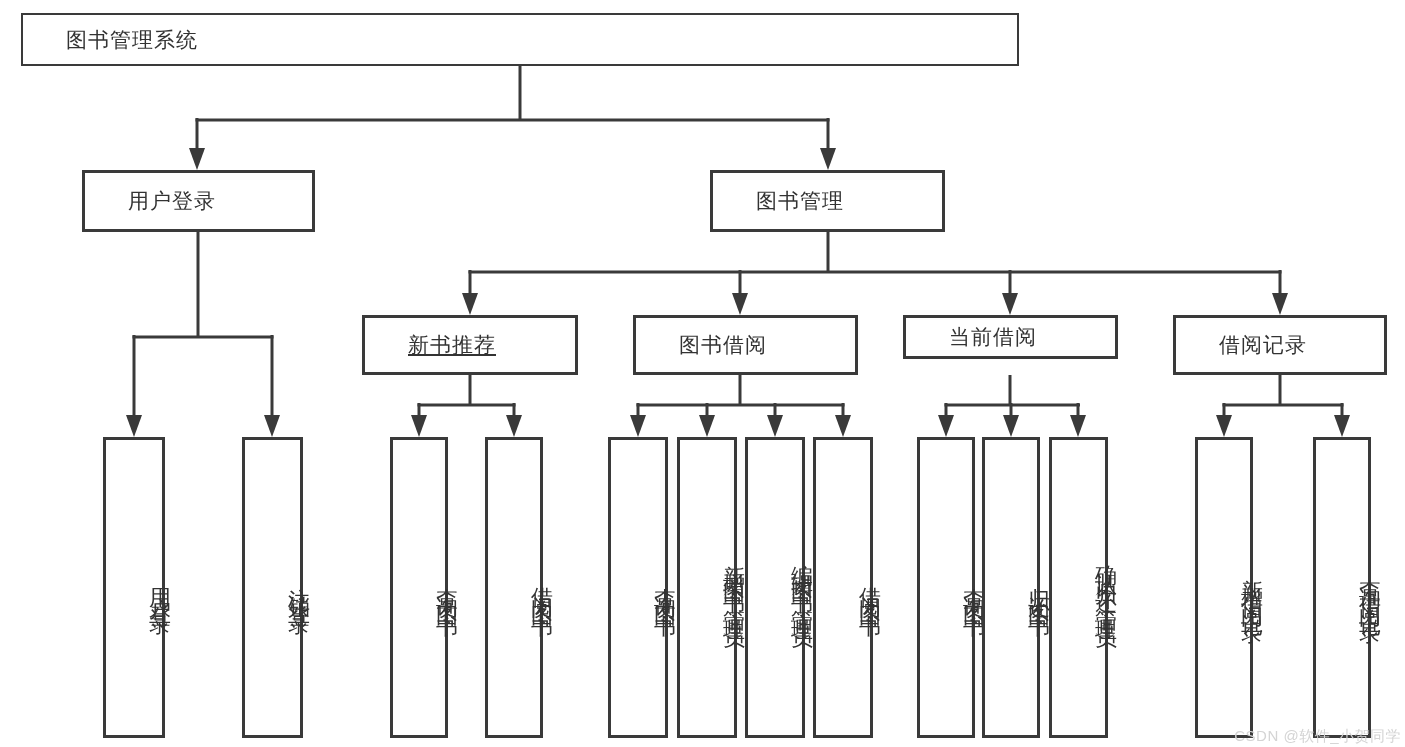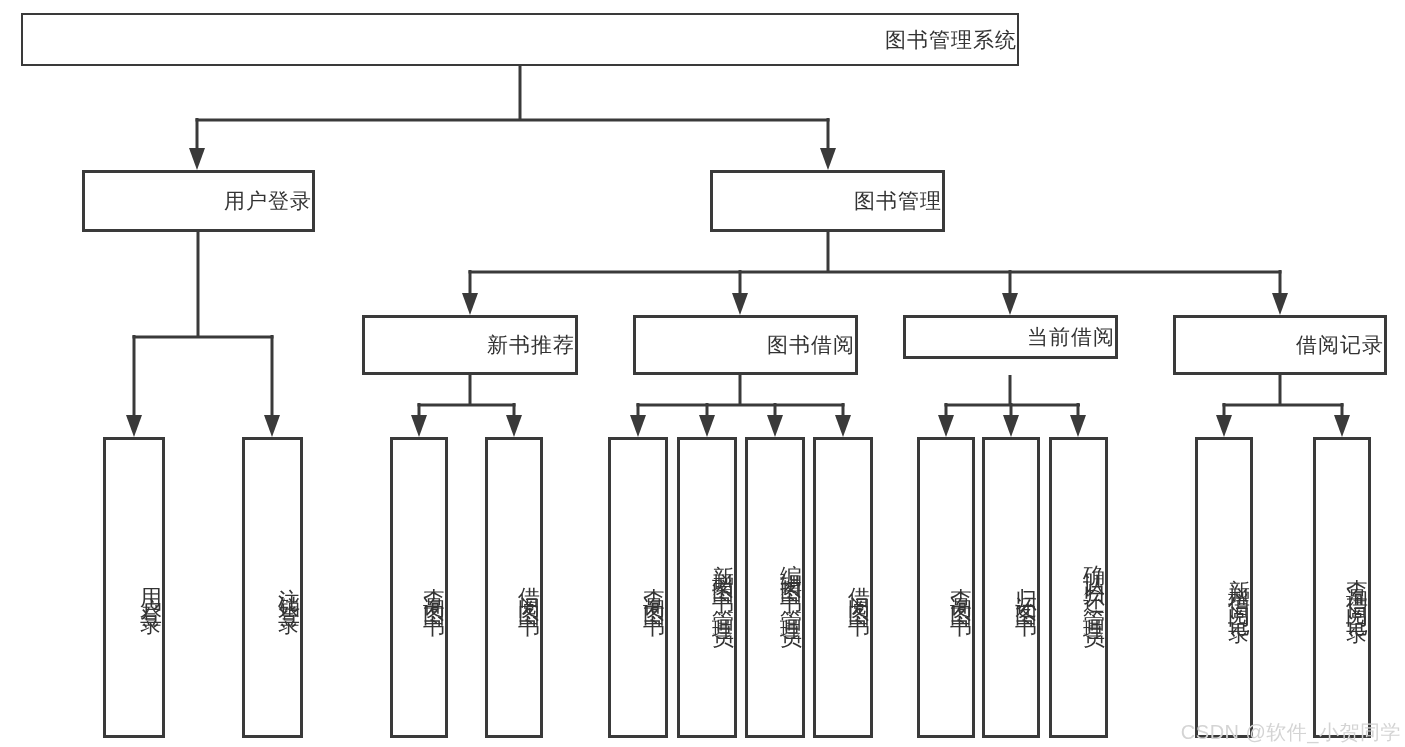--- a/index.html
+++ b/index.html
@@ -26,38 +26,39 @@
   }
   svg.connectors line { stroke: var(--line); stroke-width: 3; }
   svg.connectors polygon { fill: var(--line); }
   .box {
     position: absolute;
     background: var(--box-bg);
     border: 3px solid var(--line);
     color: var(--text);
     display: flex;
     align-items: center;
-    justify-content: flex-end;
+    justify-content: flex-start;
     z-index: 1;
+    padding-left: 43px;
   }
   .hbox { font-size: 21px; letter-spacing: 1px; }
   .root-box { border-width: 2px; font-size: 21px; }
   .vbox span {
     writing-mode: vertical-rl;
     text-orientation: mixed;
     font-size: 22px;
     letter-spacing: 9px;
     line-height: 1;
     white-space: nowrap;
   }
   .watermark {
     position: absolute;
     right: 4px;
     bottom: 1px;
-    font-size: 20px;
+    font-size: 15px;
     color: var(--wm);
     z-index: 5;
     letter-spacing: 0.5px;
     white-space: nowrap;
   }
 </style>
 </head>
 <body>
 
 <div class="canvas">
@@ -142,21 +143,21 @@
     <span>图书管理系统</span>
   </div>
 
   <div class="box hbox" style="left:82px; top:170px; width:233px; height:62px;">
     <span>用户登录</span>
   </div>
   <div class="box hbox" style="left:710px; top:170px; width:235px; height:62px;">
     <span>图书管理</span>
   </div>
 
-  <div class="box hbox" style="left:362px; top:315px; width:216px; height:60px;">
+  <div class="box hbox" style="left:362px; top:315px; width:216px; height:60px;text-decoration:underline;">
     <span>新书推荐</span>
   </div>
   <div class="box hbox" style="left:633px; top:315px; width:225px; height:60px;">
     <span>图书借阅</span>
   </div>
   <div class="box hbox" style="left:903px; top:315px; width:215px; height:44px;">
     <span>当前借阅</span>
   </div>
   <div class="box hbox" style="left:1173px; top:315px; width:214px; height:60px;">
     <span>借阅记录</span>

